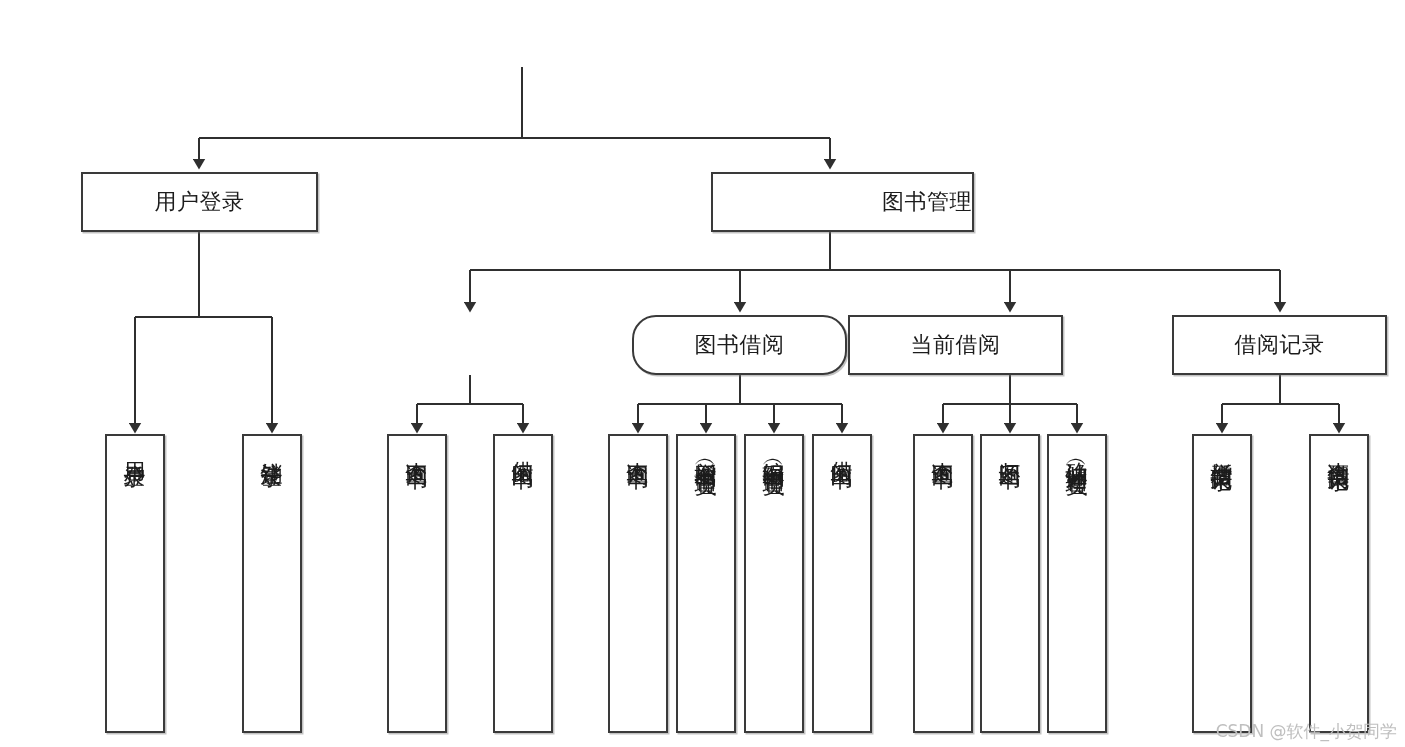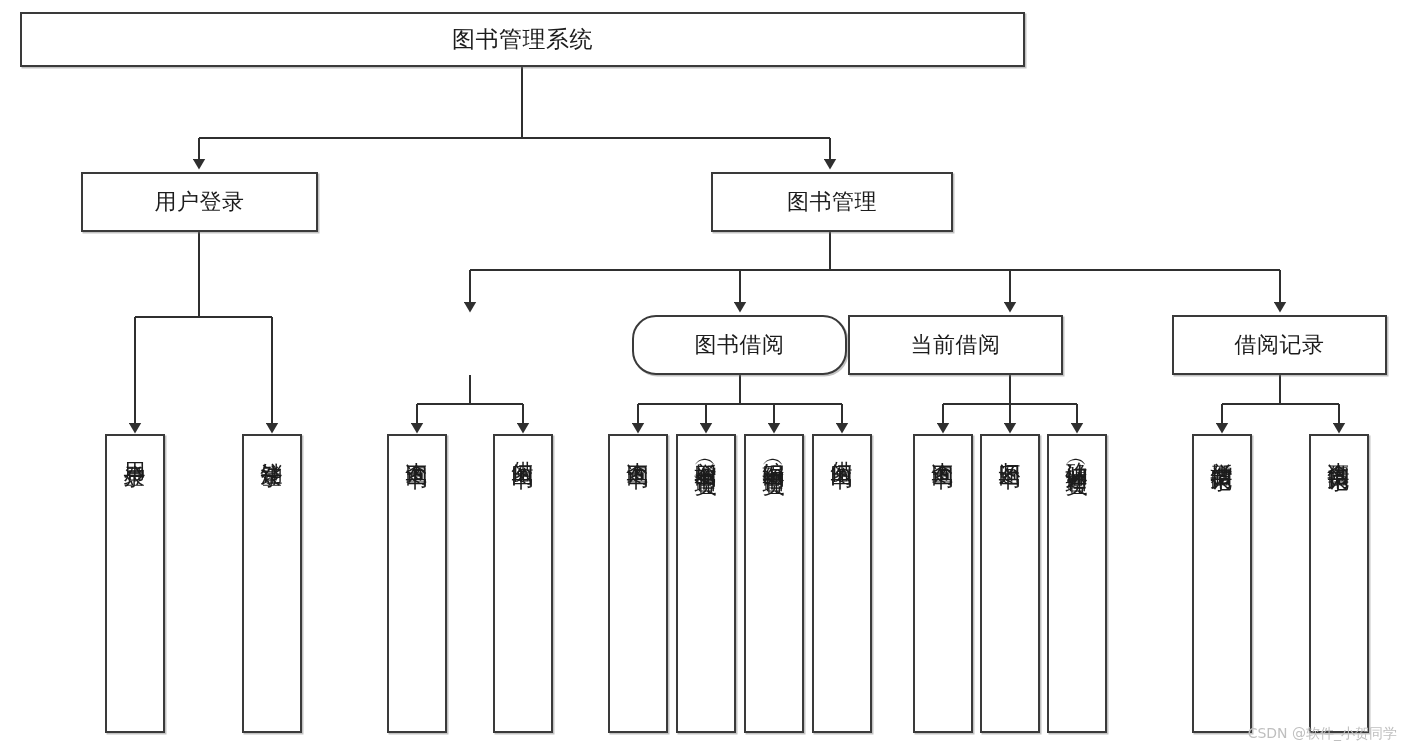--- a/index.html
+++ b/index.html
@@ -63,21 +63,21 @@
     text-orientation: upright;
     font-size: 22px;
     line-height: 1.05;
     letter-spacing: 2px;
     white-space: nowrap;
   }
   #watermark {
     position: absolute;
     right: 8px;
     bottom: 4px;
-    font-size: 14px;
+    font-size: 17px;
     color: #bfbfbf;
     white-space: nowrap;
     user-select: none;
   }
 </style>
 </head>
 <body>
 
 <div id="diagram-canvas">
 
@@ -127,29 +127,26 @@
       <path d="M1010,404 L1010,424" marker-end="url(#arrowhead)"></path>
       <path d="M1077,404 L1077,424" marker-end="url(#arrowhead)"></path>
 
       <path d="M1280,375 L1280,404"></path>
       <path d="M1222,404 L1339,404"></path>
       <path d="M1222,404 L1222,424" marker-end="url(#arrowhead)"></path>
       <path d="M1339,404 L1339,424" marker-end="url(#arrowhead)"></path>
     </g>
   </svg>
 
-  <div class="node level-root" style="left:20px; top:12px; width:1005px; height:55px;">
-    <span class="node-label">图书管理系统</span>
-  </div>
 
   <div class="node level-mid" style="left:81px; top:172px; width:237px; height:60px;">
     <span class="node-label">用户登录</span>
   </div>
 
-  <div class="node level-mid" style="left:711px; top:172px; width:242px; height:60px;">
+  <div class="node level-mid" style="left:711px; top:172px; width:263px; height:60px;justify-content:flex-end;">
     <span class="node-label">图书管理</span>
   </div>
 
 
   <div class="node level-mid" style="left:632px; top:315px; width:215px; height:60px;border-radius:24px;">
     <span class="node-label">图书借阅</span>
   </div>
 
   <div class="node level-mid" style="left:848px; top:315px; width:215px; height:60px;">
     <span class="node-label">当前借阅</span>

